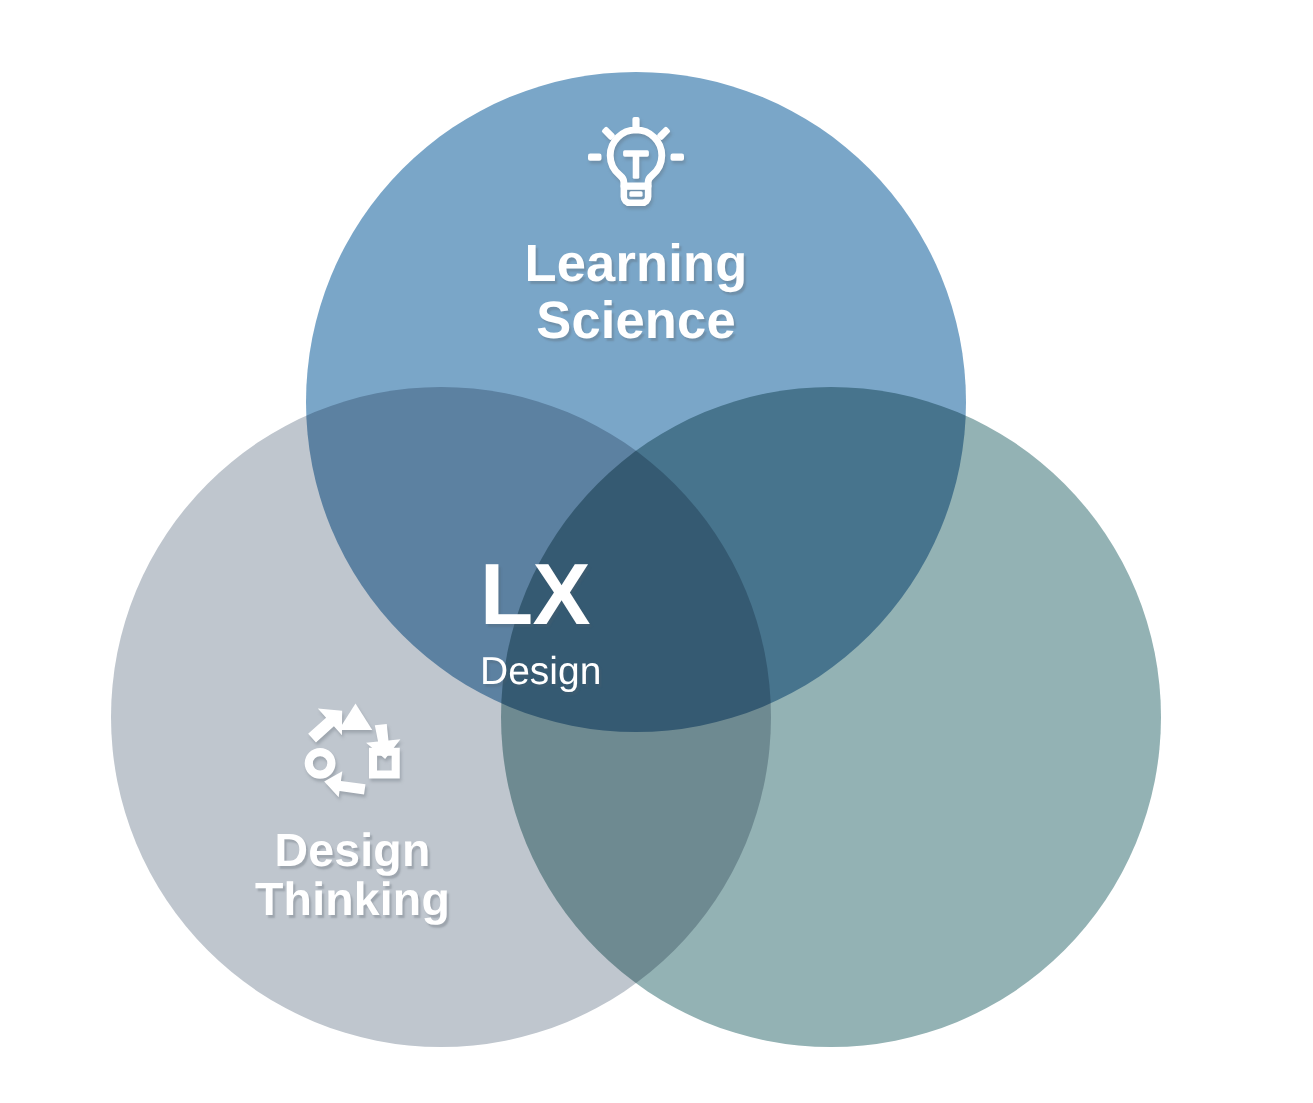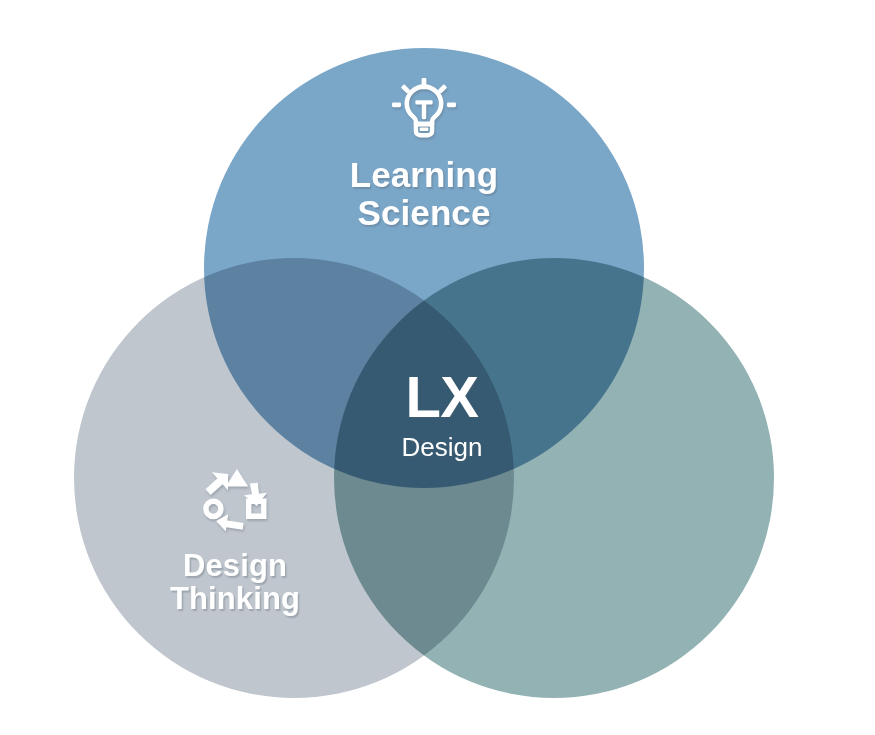--- a/index.html
+++ b/index.html
@@ -93,23 +93,23 @@
   
   #lobe-sel {
     left: 455px; top: 466px; width: 200px;
   }
   #lobe-sel .lobe-icon { margin-bottom: 14px; }
   #lobe-sel .lobe-title { font-size: 29px; }
 
   
   #center-label {
     position: absolute;
-    left: 347px; top: 368px;
+    left: 320px; top: 368px;
     width: 190px;
-    text-align: center;
+    text-align: left;
     color: #ffffff;
   }
   #center-label .lx-primary {
     font-size: 58px;
     font-weight: bold;
     line-height: 1;
     letter-spacing: -0.5px;
     text-shadow: 1.5px 2px 1.2px rgba(80,95,110,0.30);
   }
   #center-label .lx-secondary {

